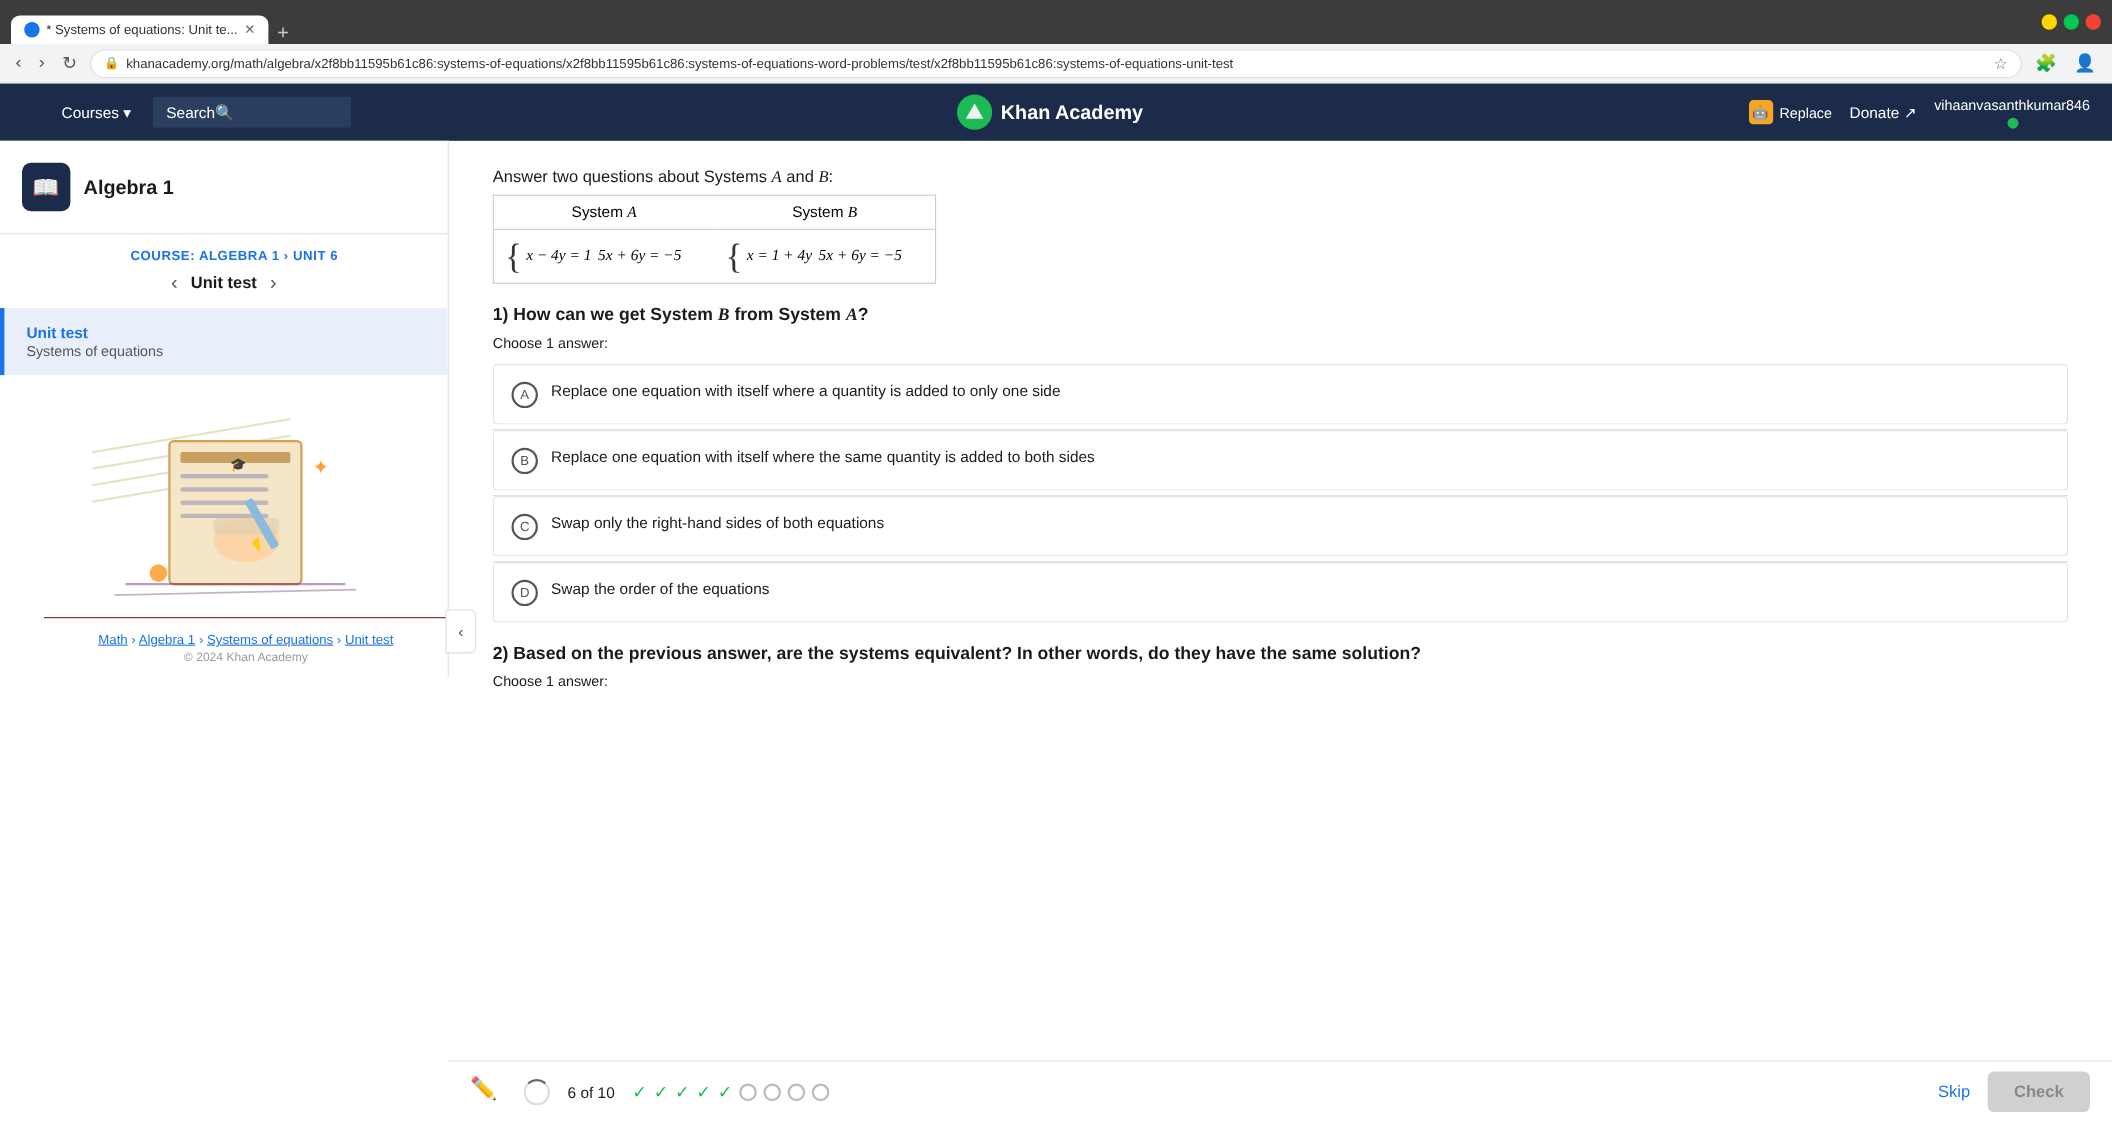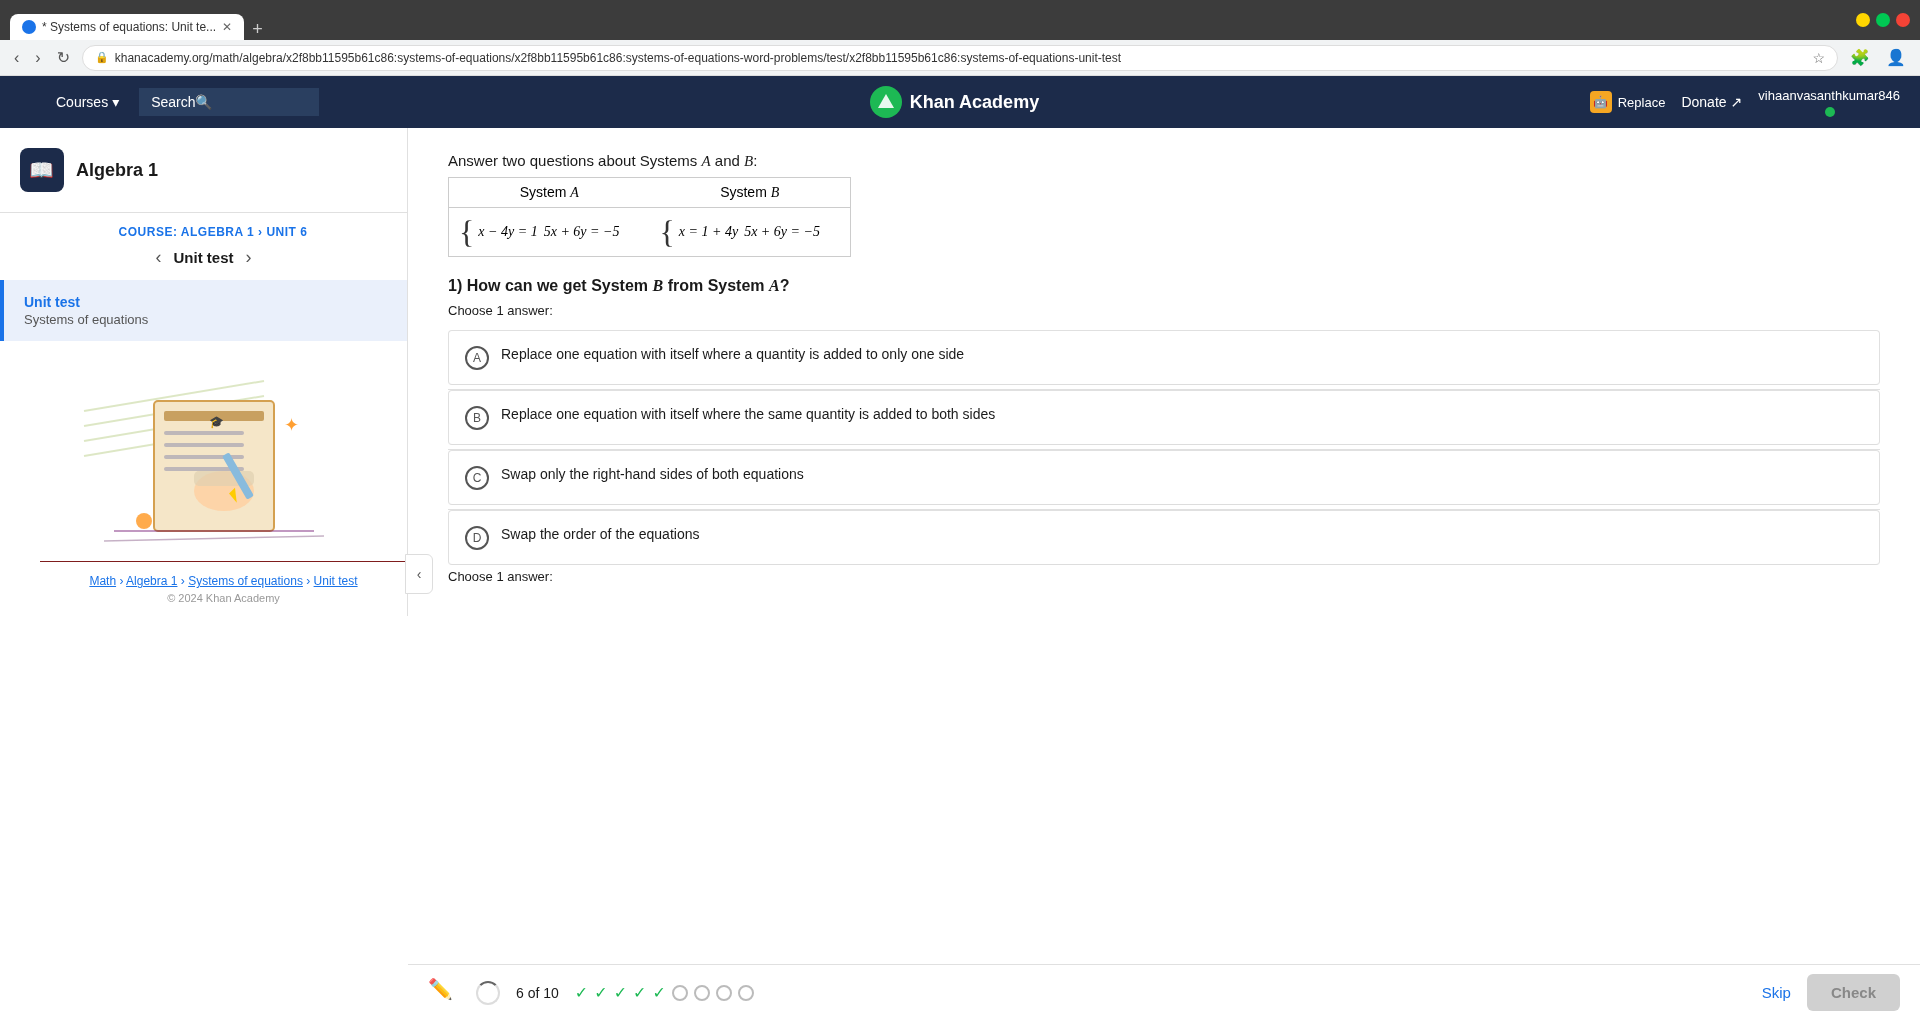--- a/index.html
+++ b/index.html
@@ -673,20 +673,23 @@
           <div class="option-circle">C</div>
           <span class="option-text">Swap only the right-hand sides of both equations</span>
         </div>
         <div class="divider"></div>
         <div class="answer-option">
           <div class="option-circle">D</div>
           <span class="option-text">Swap the order of the equations</span>
         </div>
       </div>
 
+      <div class="question-2-title">
+        2) Based on the previous answer, are the systems equivalent? In other words, do they have the same solution?
+      </div>
       <div class="choose-label">Choose 1 answer:</div>
     </div>
 
     <div class="bottom-bar">
       <div class="pencil-icon">✏️</div>
       <div class="progress-spinner"></div>
       <span class="progress-text">6 of 10</span>
       <div class="progress-dots">
         <span class="dot-check">✓</span>
         <span class="dot-check">✓</span>

